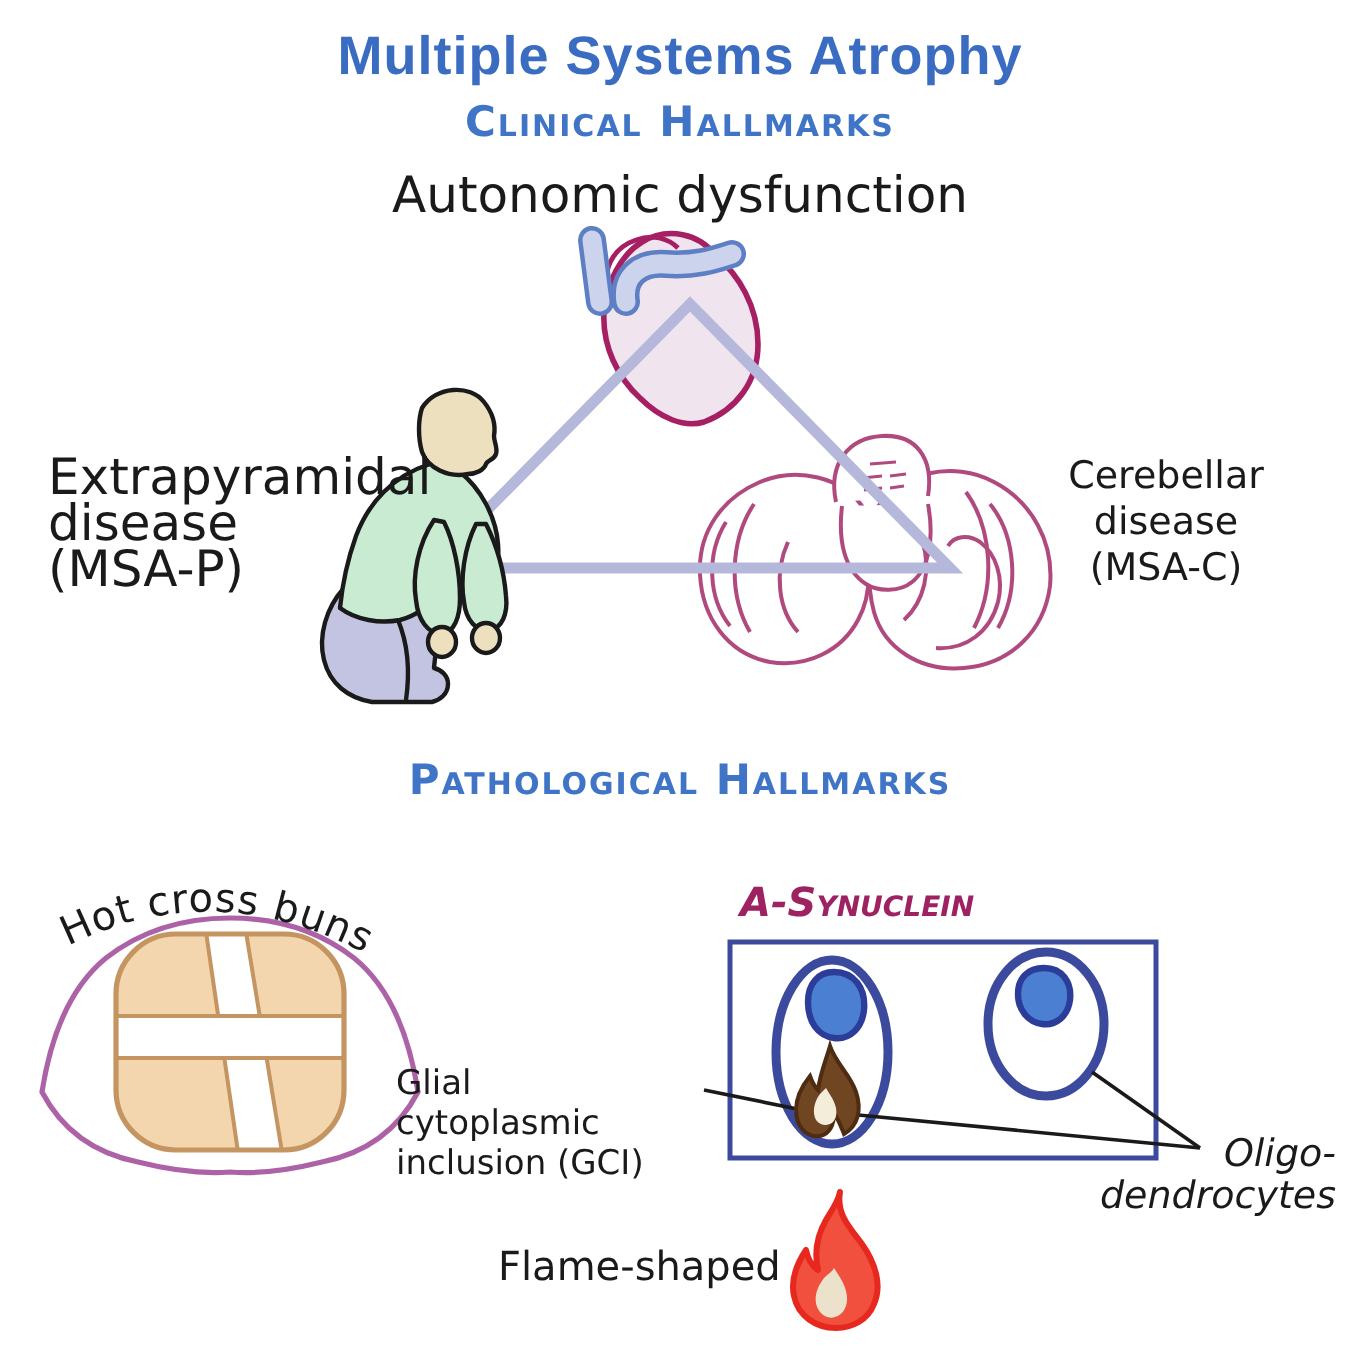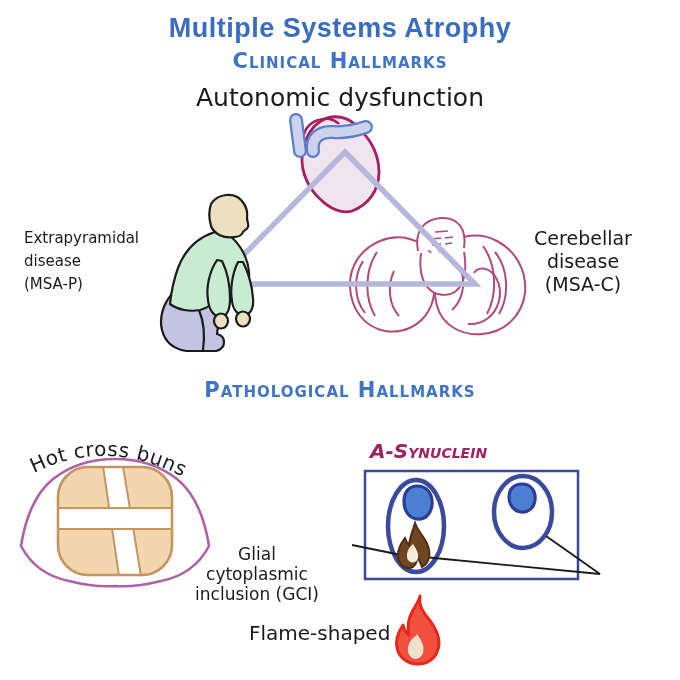--- a/index.html
+++ b/index.html
@@ -9,25 +9,25 @@
   .txt { position:absolute; color:#1a1a1a; }
   .pre { white-space:pre-line; }
   .title { left:0; right:0; top:13px; text-align:center;
            font-family:"Liberation Sans", sans-serif; font-weight:700;
            font-size:27px; letter-spacing:.5px; color:#3a6cc1; }
   .sec  { left:0; right:0; text-align:center; font-variant:small-caps;
           font-weight:700; font-size:21px; letter-spacing:1px; color:#3f74c6; }
   .sec1 { top:49px; }
   .sec2 { top:378px; }
   .autonomic { left:0; right:0; top:83px; text-align:center; font-size:25px; font-weight:500; }
-  .extrapyramidal { left:24px; top:227px; font-size:15px; line-height:23px; font-weight:500; }
+  .extrapyramidal { left:24px; top:227px; font-size:25px; line-height:23px; font-weight:500; }
   .cerebellarlbl  { left:518px; width:130px; top:227px; font-size:19px; line-height:23px;
                     text-align:center; font-weight:500; }
-  .gci   { left:176px; width:162px; top:532px; font-size:17px; line-height:20px;
-           text-align:center; font-weight:500;margin-top:12px; }
+  .gci   { left:198px; width:162px; top:532px; font-size:17px; line-height:20px;
+           text-align:left; font-weight:500; }
   .oligo { left:518px; width:150px; top:567px; font-size:19px; line-height:21px;
            text-align:right; font-style:italic; font-weight:500; }
   .flamelbl { left:249px; top:621px; font-size:20px; font-weight:500; }
   .synuclein { left:370px; width:212px; top:431px; color:#9e2161;
                font-style:italic; font-weight:700; font-variant:small-caps; font-size:20px; }
   .synuclein .alpha { font-size:29px; font-weight:600; }
 </style>
 </head>
 <body>
 
@@ -134,14 +134,16 @@
   <div class="txt cerebellarlbl pre">Cerebellar
 disease
 (MSA-C)</div>
   <div class="txt sec sec2">Pathological Hallmarks</div>
   <div class="txt synuclein">
     <span class="alpha">α</span><span>-Synuclein</span>
   </div>
   <div class="txt gci pre">Glial
 cytoplasmic
 inclusion (GCI)</div>
+  <div class="txt oligo pre">Oligo-
+dendrocytes</div>
   <div class="txt flamelbl">Flame-shaped</div>
 </div>
 
 </body></html>

